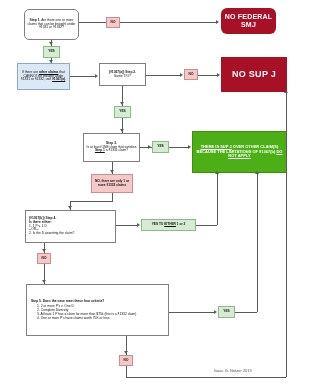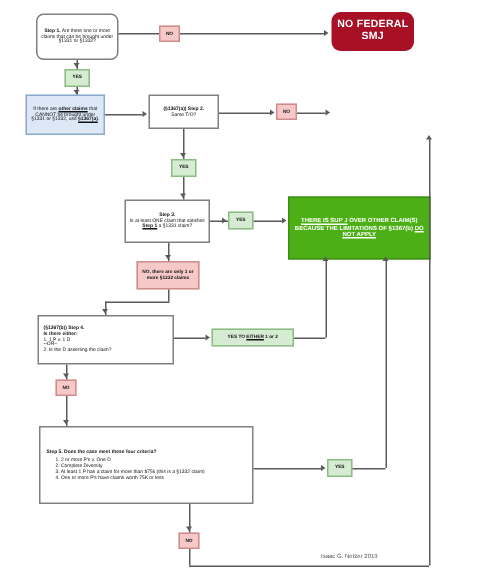--- a/index.html
+++ b/index.html
@@ -157,20 +157,23 @@
     <div class="inner">
       <span class="ttl listline">(§1367(a)) Step 2.</span>
       <span class="listline">Same T/O?</span>
     </div>
   </div>
 
   <div class="node n-pink" style="left:184px;top:69px;width:14px;height:11px;">
     <div class="inner">NO</div>
   </div>
 
+  <div class="node n-dark-red-sq" style="left:221px;top:57px;width:66px;height:35px;">
+    <div class="inner">NO SUP J</div>
+  </div>
 
   <div class="node n-green" style="left:114px;top:106px;width:17px;height:12px;">
     <div class="inner">YES</div>
   </div>
 
   <div class="node n-white" style="left:83px;top:133px;width:57px;height:29px;">
     <div class="inner">
       <span class="ttl listline">Step 3.</span>
       <span>Is at least ONE claim that satisfies </span><span class="u b">Step 1</span><span> a §1331 claim?</span>
     </div>

